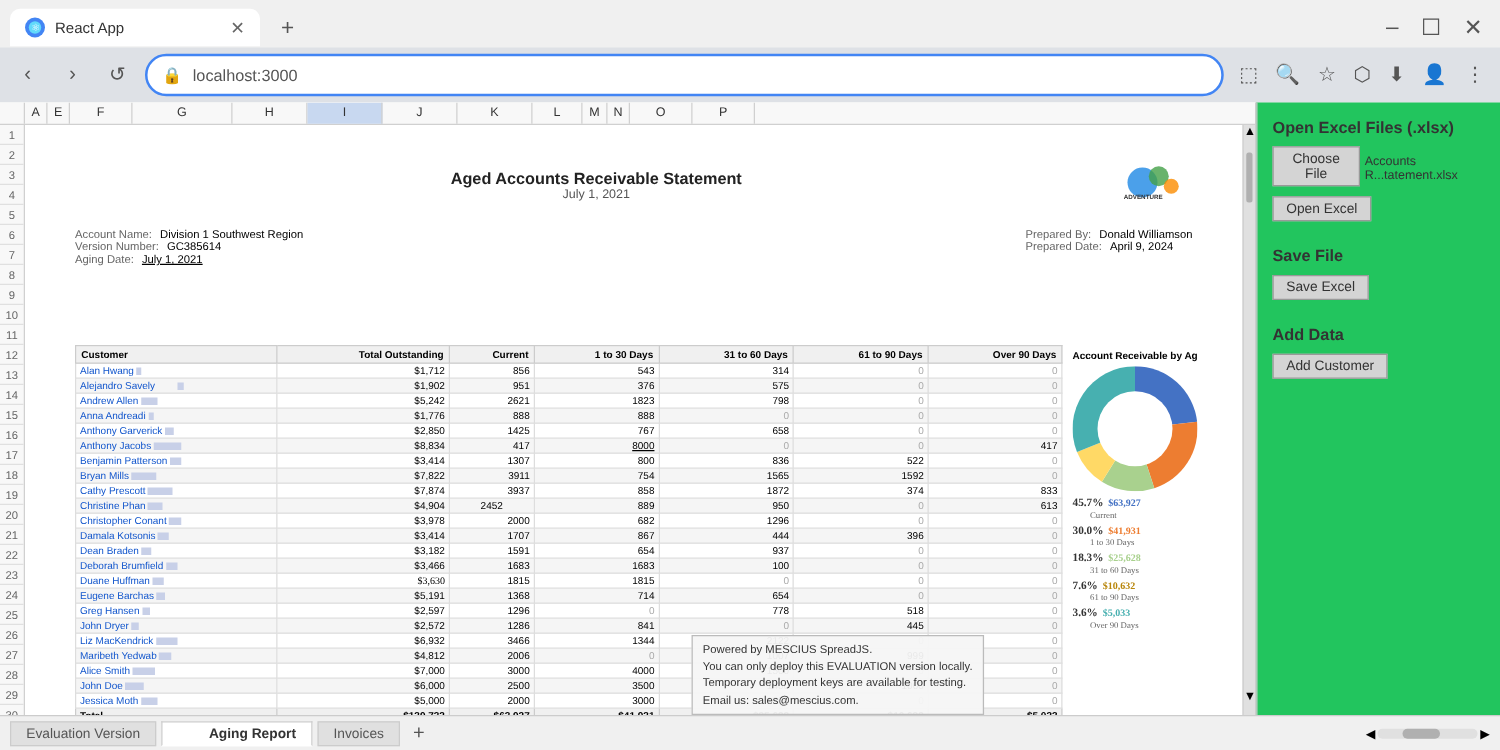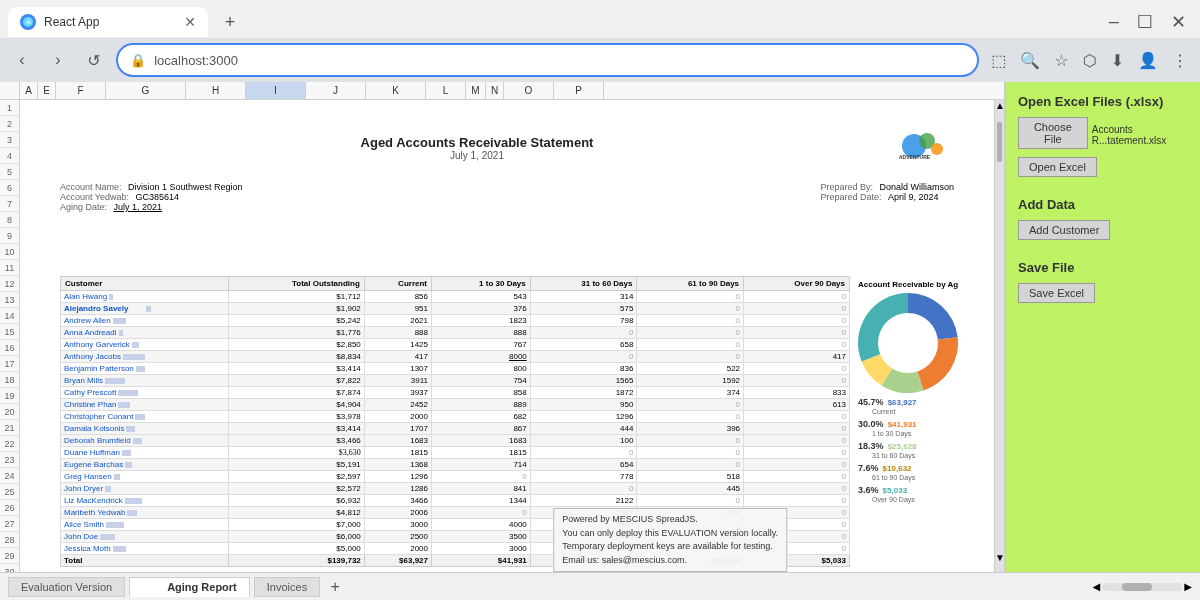--- a/index.html
+++ b/index.html
@@ -25,21 +25,21 @@
     .main-content { display: flex; width: 100%; height: calc(600px - 82px - 28px); }
 
     
     .spreadsheet-area { flex: 1; background: white; border-right: 1px solid #ccc; overflow: hidden; display: flex; flex-direction: column; }
 
     
     .col-headers { display: flex; background: #f8f8f8; border-bottom: 1px solid #d0d0d0; height: 18px; }
     .col-header-cell { border-right: 1px solid #d0d0d0; font-size: 10px; text-align: center; color: #333; display: flex; align-items: center; justify-content: center; }
 
     
-    .sidebar { width: 195px; min-width: 195px; background: #bef264; padding: 12px; border-left: 1px solid #ccc; }
+    .sidebar { width: 195px; min-width: 195px; background: #22c55e; padding: 12px; border-left: 1px solid #ccc; }
     .sidebar-section { margin-bottom: 16px; }
     .sidebar-section-title { font-size: 13px; font-weight: bold; color: #333; margin-bottom: 8px; }
     .sidebar-btn { display: inline-block; background: #d4d4d4; border: 1px solid #999; padding: 3px 10px; font-size: 11px; cursor: pointer; margin-bottom: 4px; color: #333; }
     .sidebar-file-info { display: flex; align-items: center; gap: 4px; margin-bottom: 4px; }
     .sidebar-file-name { font-size: 10px; color: #333; }
 
     
     .bottom-bar { display: flex; align-items: center; background: #f0f0f0; border-top: 1px solid #ccc; height: 28px; padding: 0 8px; gap: 4px; }
     .sheet-tab { padding: 3px 12px; font-size: 11px; cursor: pointer; border: 1px solid #ccc; background: #e0e0e0; color: #555; }
     .sheet-tab.active { background: white; font-weight: bold; color: #333; border-bottom: 1px solid white; padding-left: 37px; }
@@ -174,21 +174,21 @@
 
         <div style="height:16px;"></div>
 
         <div style="height:48px; padding: 2px 40px; display:flex; justify-content:space-between; font-size:9px;">
           <div>
             <div>
               <span style="color:#666;">Account Name:</span>
               <span style="margin-left:4px;">Division 1 Southwest Region</span>
             </div>
             <div>
-              <span style="color:#666;">Account Yedwab:</span>
+              <span style="color:#666;">Version Number:</span>
               <span style="margin-left:4px;">GC385614</span>
             </div>
             <div>
               <span style="color:#666;">Aging Date:</span>
               <span style="margin-left:4px; text-decoration:underline;">July 1, 2021</span>
             </div>
           </div>
           <div>
             <div>
               <span style="color:#666;">Prepared By:</span>
@@ -229,21 +229,21 @@
                     </td>
                     <td style="border: 1px solid rgb(221, 221, 221); padding: 1px 3px; font-size: 8px; text-align: right;">$1,712</td>
                     <td style="border: 1px solid rgb(221, 221, 221); padding: 1px 3px; font-size: 8px; text-align: right;">856</td>
                     <td style="border: 1px solid rgb(221, 221, 221); padding: 1px 3px; font-size: 8px; text-align: right;">543</td>
                     <td style="border: 1px solid rgb(221, 221, 221); padding: 1px 3px; font-size: 8px; text-align: right;">314</td>
                     <td style="border: 1px solid rgb(221, 221, 221); padding: 1px 3px; font-size: 8px; text-align: right; color: rgb(170, 170, 170);">0</td>
                     <td style="border: 1px solid rgb(221, 221, 221); padding: 1px 3px; font-size: 8px; text-align: right; color: rgb(170, 170, 170);">0</td>
                   </tr>
                   <tr style="background: rgb(245, 245, 245);">
                     <td style="border: 1px solid rgb(221, 221, 221); padding: 1px 3px; font-size: 8px; color: rgb(17, 85, 204);">
-                      <div style="display: flex; align-items: center; gap: 18px; font-weight: bold;">
+                      <div style="display: flex; align-items: center; gap: 18px;">
                         <span>Alejandro Savely</span>
                         <span style="display: inline-block; width: 5px; height: 6px; background: rgb(200, 208, 232); vertical-align: middle;"></span>
                       </div>
                     </td>
                     <td style="border: 1px solid rgb(221, 221, 221); padding: 1px 3px; font-size: 8px; text-align: right;">$1,902</td>
                     <td style="border: 1px solid rgb(221, 221, 221); padding: 1px 3px; font-size: 8px; text-align: right;">951</td>
                     <td style="border: 1px solid rgb(221, 221, 221); padding: 1px 3px; font-size: 8px; text-align: right;">376</td>
                     <td style="border: 1px solid rgb(221, 221, 221); padding: 1px 3px; font-size: 8px; text-align: right;">575</td>
                     <td style="border: 1px solid rgb(221, 221, 221); padding: 1px 3px; font-size: 8px; text-align: right; color: rgb(170, 170, 170);">0</td>
                     <td style="border: 1px solid rgb(221, 221, 221); padding: 1px 3px; font-size: 8px; text-align: right; color: rgb(170, 170, 170);">0</td>
@@ -347,21 +347,21 @@
                     <td style="border: 1px solid rgb(221, 221, 221); padding: 1px 3px; font-size: 8px; text-align: right;">833</td>
                   </tr>
                   <tr style="background: rgb(245, 245, 245);">
                     <td style="border: 1px solid rgb(221, 221, 221); padding: 1px 3px; font-size: 8px; color: rgb(17, 85, 204);">
                       <div style="display: flex; align-items: center; gap: 2px;">
                         <span>Christine Phan</span>
                         <span style="display: inline-block; width: 12px; height: 6px; background: rgb(200, 208, 232); vertical-align: middle;"></span>
                       </div>
                     </td>
                     <td style="border: 1px solid rgb(221, 221, 221); padding: 1px 3px; font-size: 8px; text-align: right;">$4,904</td>
-                    <td style="border: 1px solid rgb(221, 221, 221); padding: 1px 3px; font-size: 8px; text-align: right;">2452</td>
+                    <td style="border: 1px solid rgb(221, 221, 221); padding: 1px 3px; font-size: 8px; text-align: center;">2452</td>
                     <td style="border: 1px solid rgb(221, 221, 221); padding: 1px 3px; font-size: 8px; text-align: right;">889</td>
                     <td style="border: 1px solid rgb(221, 221, 221); padding: 1px 3px; font-size: 8px; text-align: right;">950</td>
                     <td style="border: 1px solid rgb(221, 221, 221); padding: 1px 3px; font-size: 8px; text-align: right; color: rgb(170, 170, 170);">0</td>
                     <td style="border: 1px solid rgb(221, 221, 221); padding: 1px 3px; font-size: 8px; text-align: right;">613</td>
                   </tr>
                   <tr>
                     <td style="border: 1px solid rgb(221, 221, 221); padding: 1px 3px; font-size: 8px; color: rgb(17, 85, 204);">
                       <div style="display: flex; align-items: center; gap: 2px;">
                         <span>Christopher Conant</span>
                         <span style="display: inline-block; width: 10px; height: 6px; background: rgb(200, 208, 232); vertical-align: middle;"></span>
@@ -379,20 +379,34 @@
                       <div style="display: flex; align-items: center; gap: 2px;">
                         <span>Damala Kotsonis</span>
                         <span style="display: inline-block; width: 9px; height: 6px; background: rgb(200, 208, 232); vertical-align: middle;"></span>
                       </div>
                     </td>
                     <td style="border: 1px solid rgb(221, 221, 221); padding: 1px 3px; font-size: 8px; text-align: right;">$3,414</td>
                     <td style="border: 1px solid rgb(221, 221, 221); padding: 1px 3px; font-size: 8px; text-align: right;">1707</td>
                     <td style="border: 1px solid rgb(221, 221, 221); padding: 1px 3px; font-size: 8px; text-align: right;">867</td>
                     <td style="border: 1px solid rgb(221, 221, 221); padding: 1px 3px; font-size: 8px; text-align: right;">444</td>
                     <td style="border: 1px solid rgb(221, 221, 221); padding: 1px 3px; font-size: 8px; text-align: right;">396</td>
+                    <td style="border: 1px solid rgb(221, 221, 221); padding: 1px 3px; font-size: 8px; text-align: right; color: rgb(170, 170, 170);">0</td>
+                  </tr>
+                  <tr>
+                    <td style="border: 1px solid rgb(221, 221, 221); padding: 1px 3px; font-size: 8px; color: rgb(17, 85, 204);">
+                      <div style="display: flex; align-items: center; gap: 2px;">
+                        <span>Dean Braden</span>
+                        <span style="display: inline-block; width: 8px; height: 6px; background: rgb(200, 208, 232); vertical-align: middle;"></span>
+                      </div>
+                    </td>
+                    <td style="border: 1px solid rgb(221, 221, 221); padding: 1px 3px; font-size: 8px; text-align: right;">$3,182</td>
+                    <td style="border: 1px solid rgb(221, 221, 221); padding: 1px 3px; font-size: 8px; text-align: right;">1591</td>
+                    <td style="border: 1px solid rgb(221, 221, 221); padding: 1px 3px; font-size: 8px; text-align: right;">654</td>
+                    <td style="border: 1px solid rgb(221, 221, 221); padding: 1px 3px; font-size: 8px; text-align: right;">937</td>
+                    <td style="border: 1px solid rgb(221, 221, 221); padding: 1px 3px; font-size: 8px; text-align: right; color: rgb(170, 170, 170);">0</td>
                     <td style="border: 1px solid rgb(221, 221, 221); padding: 1px 3px; font-size: 8px; text-align: right; color: rgb(170, 170, 170);">0</td>
                   </tr>
                   <tr style="background: rgb(245, 245, 245);">
                     <td style="border: 1px solid rgb(221, 221, 221); padding: 1px 3px; font-size: 8px; color: rgb(17, 85, 204);">
                       <div style="display: flex; align-items: center; gap: 2px;">
                         <span>Deborah Brumfield</span>
                         <span style="display: inline-block; width: 9px; height: 6px; background: rgb(200, 208, 232); vertical-align: middle;"></span>
                       </div>
                     </td>
                     <td style="border: 1px solid rgb(221, 221, 221); padding: 1px 3px; font-size: 8px; text-align: right;">$3,466</td>
@@ -552,21 +566,21 @@
 
               <path d="M0,0 L-0.951,0.309 A1,1 0 0,1 -0.848,-0.530 Z" fill="#a9d18e"></path>
 
               <path d="M0,0 L-0.848,-0.530 A1,1 0 0,1 -0.372,-0.928 Z" fill="#ffd966"></path>
 
               <path d="M0,0 L-0.372,-0.928 A1,1 0 0,1 1,0 Z" fill="#47b0b0"></path>
 
               <circle cx="0" cy="0" r="0.6" fill="white"></circle>
             </svg>
 
-            <div style="font-size:7.5px; margin-top:4px;">
+            <div style="font-size:7.5px; margin-top:4px;font-family:Liberation Serif, serif;">
               <div style="margin-bottom:3px;">
                 <span style="font-weight:bold; font-size:9px; color:#333;">45.7%</span>
                 <span style="color:#4472c4; font-weight:bold; font-size:8px; margin-left:2px;">$63,927</span><br>
                 <span style="color:#666; font-size:7px; margin-left:14px;">Current</span>
               </div>
               <div style="margin-bottom:3px;">
                 <span style="font-weight:bold; font-size:9px; color:#333;">30.0%</span>
                 <span style="color:#ed7d31; font-weight:bold; font-size:8px; margin-left:2px;">$41,931</span><br>
                 <span style="color:#666; font-size:7px; margin-left:14px;">1 to 30 Days</span>
               </div>
@@ -604,27 +618,27 @@
       <div class="sidebar-file-info">
         <button class="sidebar-btn">Choose File</button>
         <span class="sidebar-file-name">Accounts R...tatement.xlsx</span>
       </div>
       <div>
         <button class="sidebar-btn">Open Excel</button>
       </div>
     </div>
 
     <div class="sidebar-section">
+      <div class="sidebar-section-title">Save File</div>
+      <button class="sidebar-btn">Save Excel</button>
+    </div>
+
+    <div class="sidebar-section">
       <div class="sidebar-section-title">Add Data</div>
       <button class="sidebar-btn">Add Customer</button>
-    </div>
-
-    <div class="sidebar-section">
-      <div class="sidebar-section-title">Save File</div>
-      <button class="sidebar-btn">Save Excel</button>
     </div>
   </div>
 </div>
 
 <div style="position:relative;">
 
   <div style="position:absolute; bottom:28px; left:50%; transform:translateX(-20%); background:rgba(245,245,245,0.95); border:1px solid #bbb; padding:4px 8px; font-size:9px; color:#333; max-width:360px; z-index:10; line-height:1.5;">
     <span>Powered by MESCIUS SpreadJS.</span><br>
     <span>You can only deploy this EVALUATION version locally.</span><br>
     <span>Temporary deployment keys are available for testing.</span><br>

